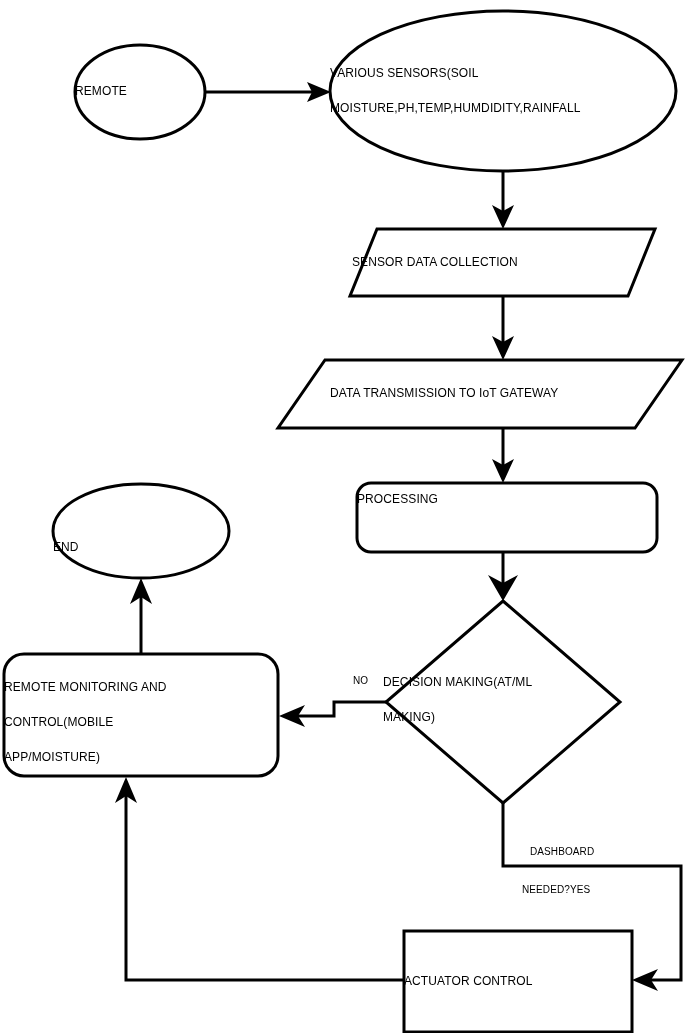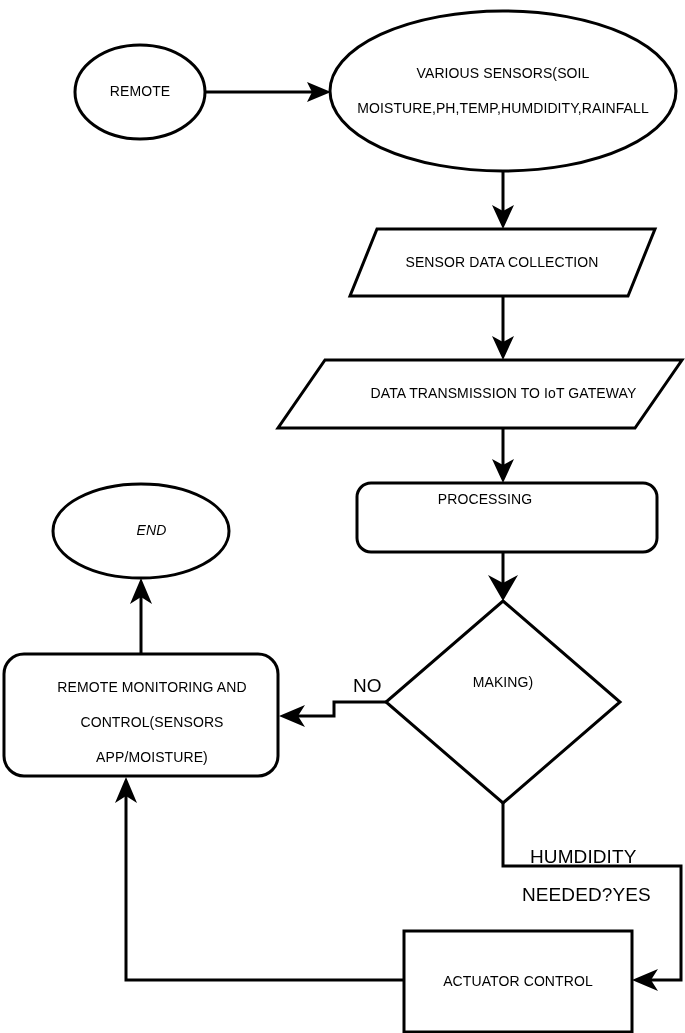--- a/index.html
+++ b/index.html
@@ -37,37 +37,37 @@
     stroke-width: 3;
     stroke-linejoin: miter;
     stroke-linecap: butt;
   }
   .arrow-head {
     fill: #000000;
     stroke: none;
   }
   .node-text {
     position: absolute;
-    text-align: center;
+    text-align: left;
     color: #000000;
     font-family: "Liberation Sans", sans-serif;
-    font-size: 14px;
+    font-size: 12px;
     line-height: 35px;
     letter-spacing: 0.1px;
     white-space: nowrap;
     pointer-events: none;
   }
   .node-text .tline {
     display: block;
   }
   .edge-label {
     position: absolute;
     color: #000000;
     font-family: "Liberation Sans", sans-serif;
-    font-size: 19px;
+    font-size: 10px;
     letter-spacing: 0.1px;
     white-space: nowrap;
   }
 </style>
 </head>
 <body>
 
 <div id="flowchart-canvas">
 
   <svg id="flow-svg" viewBox="0 0 685 1033" xmlns="http://www.w3.org/2000/svg">
@@ -152,36 +152,37 @@
 
   <div class="node-text" style="left:330px; top:376px; width:347px;">
     <span class="tline">DATA TRANSMISSION TO IoT GATEWAY</span>
   </div>
 
   <div class="node-text" style="left:357px; top:482px; width:256px;">
     <span class="tline">PROCESSING</span>
   </div>
 
   <div class="node-text" style="left:383px; top:665px; width:240px;">
+    <span class="tline">DECISION MAKING(AT/ML</span>
     <span class="tline">MAKING)</span>
   </div>
 
-  <div class="node-text" style="left:4px; top:670px; width:274px;margin-left:11px;">
+  <div class="node-text" style="left:4px; top:670px; width:274px;">
     <span class="tline">REMOTE MONITORING AND</span>
-    <span class="tline">CONTROL(SENSORS</span>
+    <span class="tline">CONTROL(MOBILE</span>
     <span class="tline">APP/MOISTURE)</span>
   </div>
 
   <div class="node-text" style="left:404px; top:964px; width:228px;">
     <span class="tline">ACTUATOR CONTROL</span>
   </div>
 
-  <div class="node-text" style="left:53px; top:513px; width:197px;font-style:italic;">
+  <div class="node-text" style="left:53px; top:530px; width:197px;">
     <span class="tline">END</span>
   </div>
 
   <div class="edge-label" style="left:353px; top:675px;">NO</div>
 
-  <div class="edge-label" style="left:530px; top:846px;">HUMDIDITY</div>
+  <div class="edge-label" style="left:530px; top:846px;">DASHBOARD</div>
 
   <div class="edge-label" style="left:522px; top:884px;">NEEDED?YES</div>
 
 </div>
 
 </body></html>

